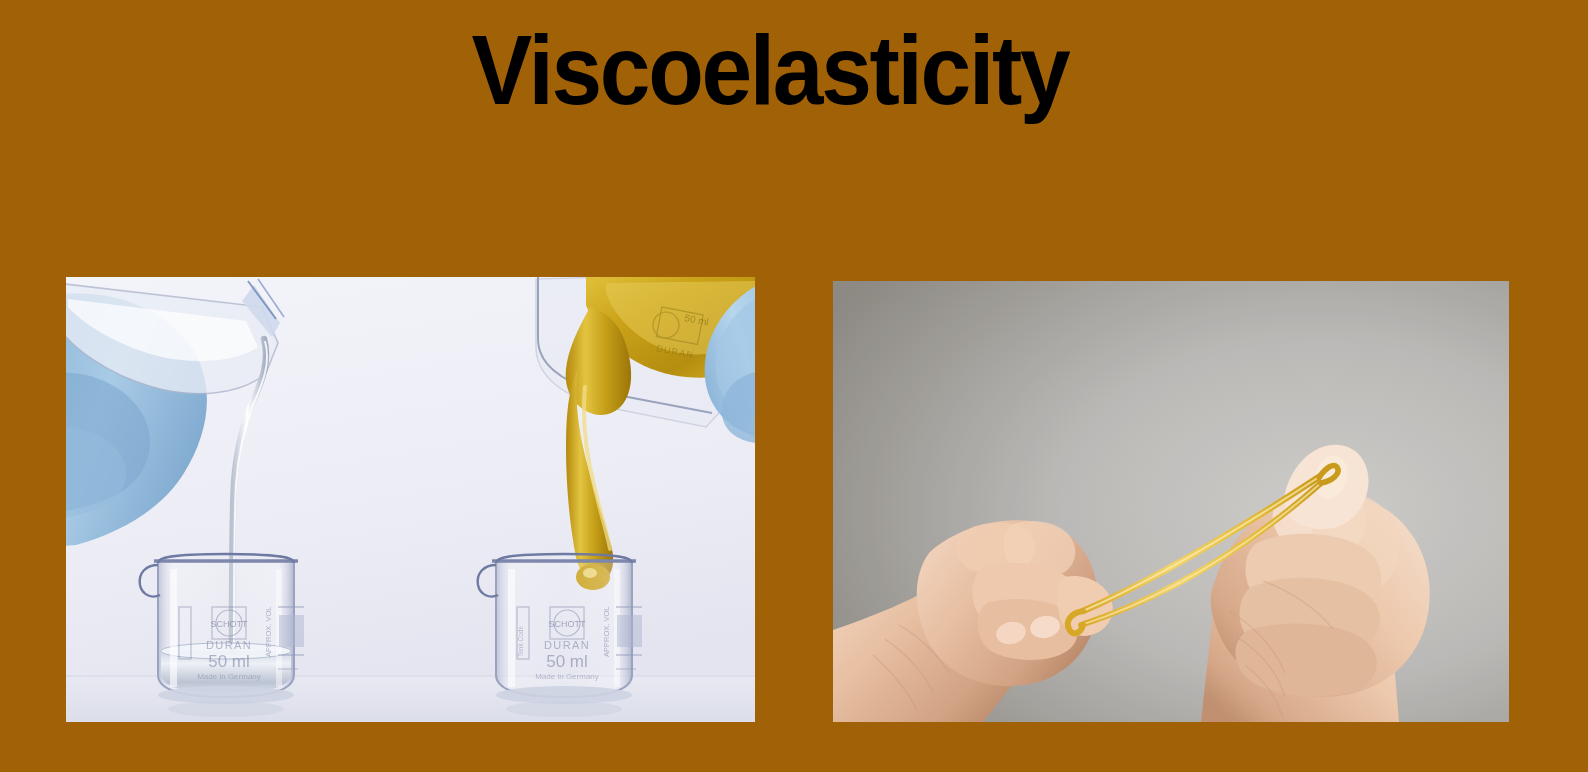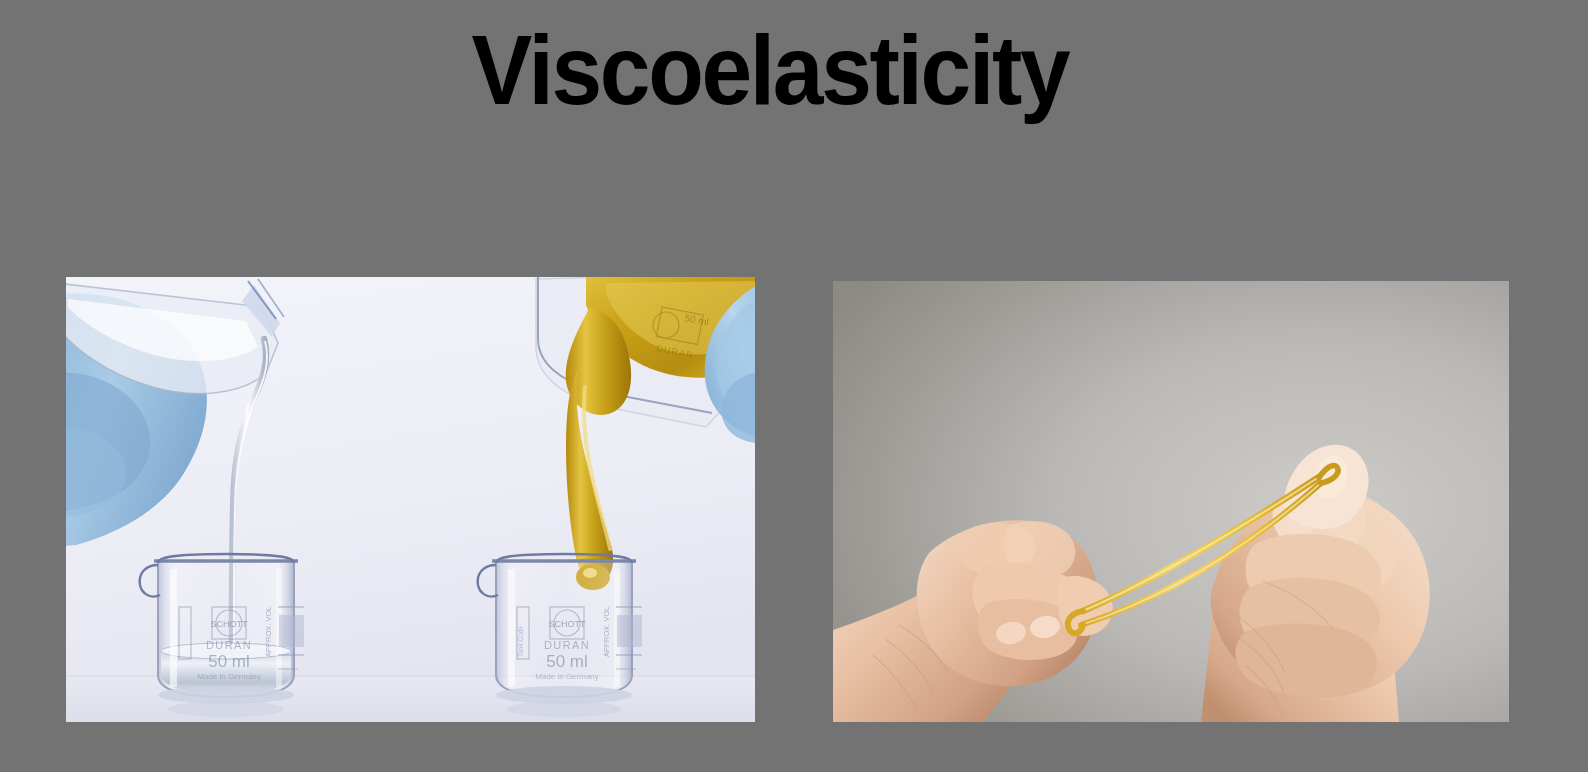--- a/index.html
+++ b/index.html
@@ -10,21 +10,21 @@
   body {
     width: 1588px;
     height: 772px;
     overflow: hidden;
     font-family: "Liberation Sans", sans-serif;
   }
   .slide {
     position: relative;
     width: 1588px;
     height: 772px;
-    background: #737373;
+    background: #a16207;
   }
 
   
   .slide-title {
     position: absolute;
     left: 0;
     top: 18px;
     width: 1540px;
     text-align: center;
     font-family: "Liberation Sans", sans-serif;

